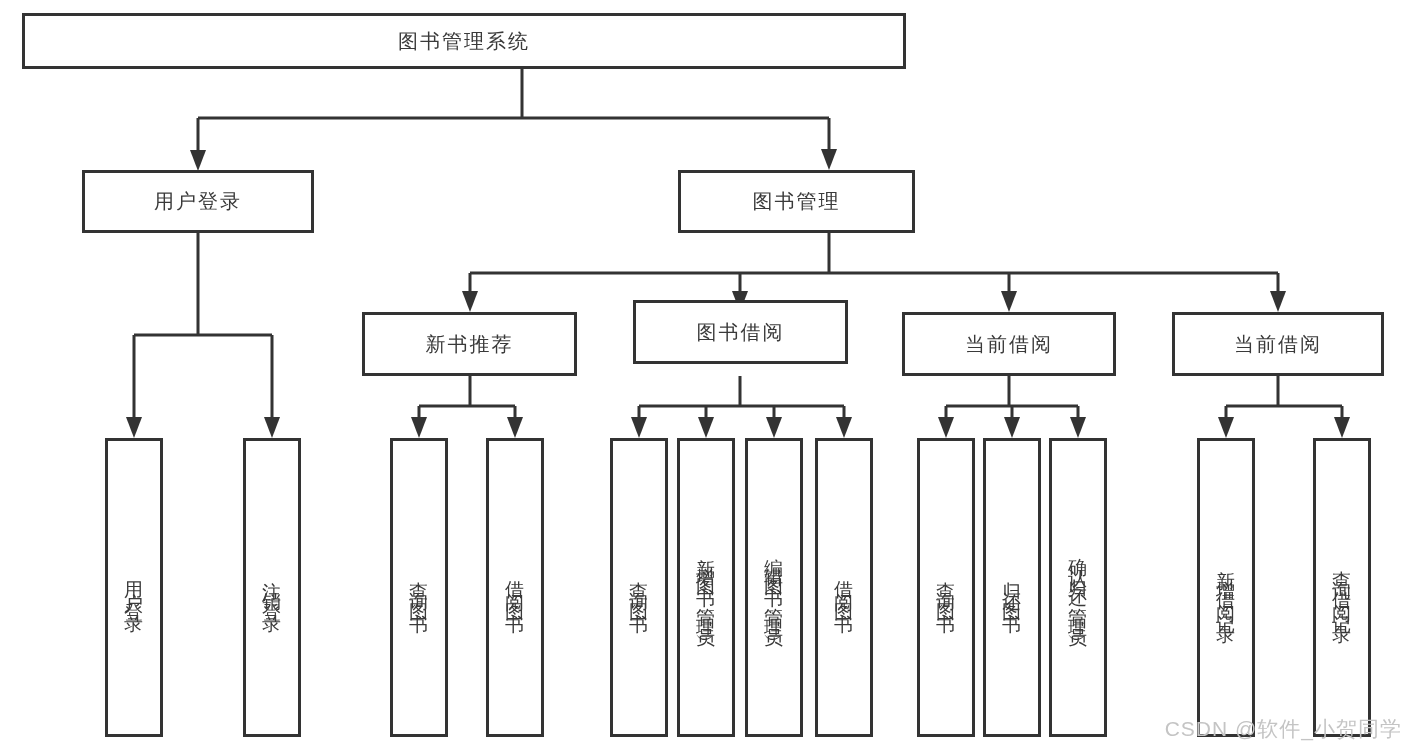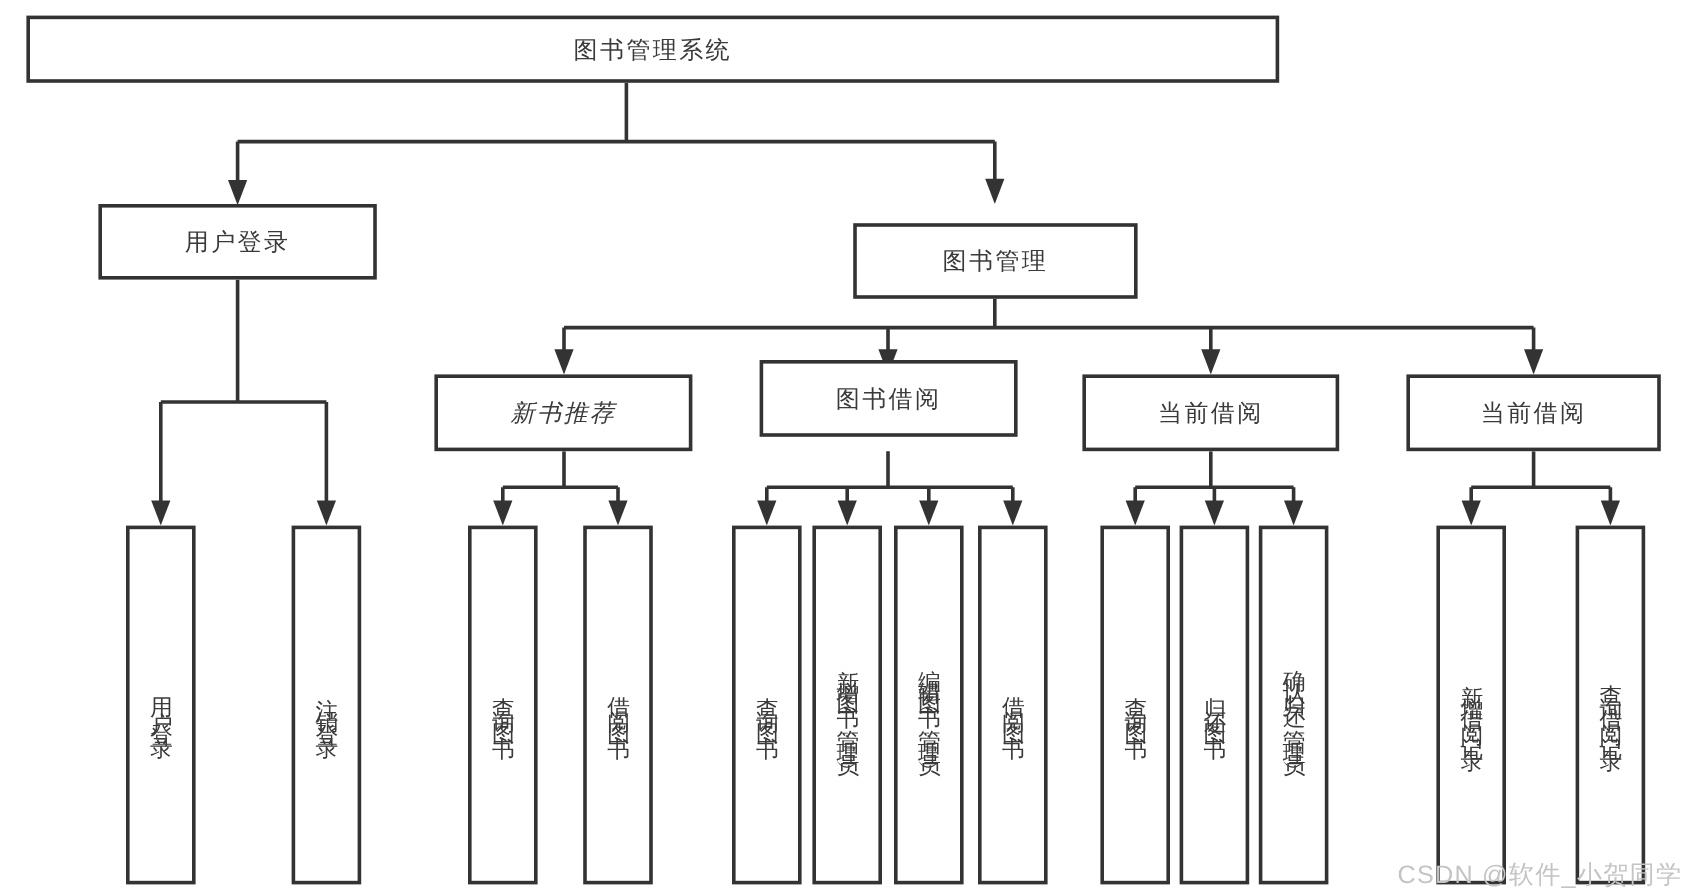--- a/index.html
+++ b/index.html
@@ -105,26 +105,26 @@
       <polygon points="766,417 782,417 774,438"></polygon>
       <polygon points="836,417 852,417 844,438"></polygon>
       <polygon points="938,417 954,417 946,438"></polygon>
       <polygon points="1004,417 1020,417 1012,438"></polygon>
       <polygon points="1070,417 1086,417 1078,438"></polygon>
       <polygon points="1218,417 1234,417 1226,438"></polygon>
       <polygon points="1334,417 1350,417 1342,438"></polygon>
     </g>
   </svg>
 
-  <div class="node" style="left:22px; top:13px; width:1044px; height:56px;">图书管理系统</div>
+  <div class="node" style="left:22px; top:13px; width:884px; height:56px;">图书管理系统</div>
 
   <div class="node" style="left:82px; top:170px; width:232px; height:63px;">用户登录</div>
-  <div class="node" style="left:711px; top:170px; width:237px; height:63px;margin-top:16px;">图书管理</div>
+  <div class="node" style="left:678px; top:170px; width:237px; height:63px;">图书管理</div>
 
-  <div class="node" style="left:362px; top:312px; width:215px; height:64px;font-style:italic;">新书推荐</div>
+  <div class="node" style="left:362px; top:312px; width:215px; height:64px;">新书推荐</div>
   <div class="node" style="left:633px; top:300px; width:215px; height:64px;">图书借阅</div>
   <div class="node" style="left:902px; top:312px; width:214px; height:64px;text-align:center;">当前借阅</div>
   <div class="node" style="left:1172px; top:312px; width:212px; height:64px;">当前借阅</div>
 
   <div class="node vert" style="left:105px; top:438px; width:58px; height:299px;">用户登录</div>
   <div class="node vert" style="left:243px; top:438px; width:58px; height:299px;">注销登录</div>
 
   <div class="node vert" style="left:390px; top:438px; width:58px; height:299px;">查询图书</div>
   <div class="node vert" style="left:486px; top:438px; width:58px; height:299px;">借阅图书</div>
 

